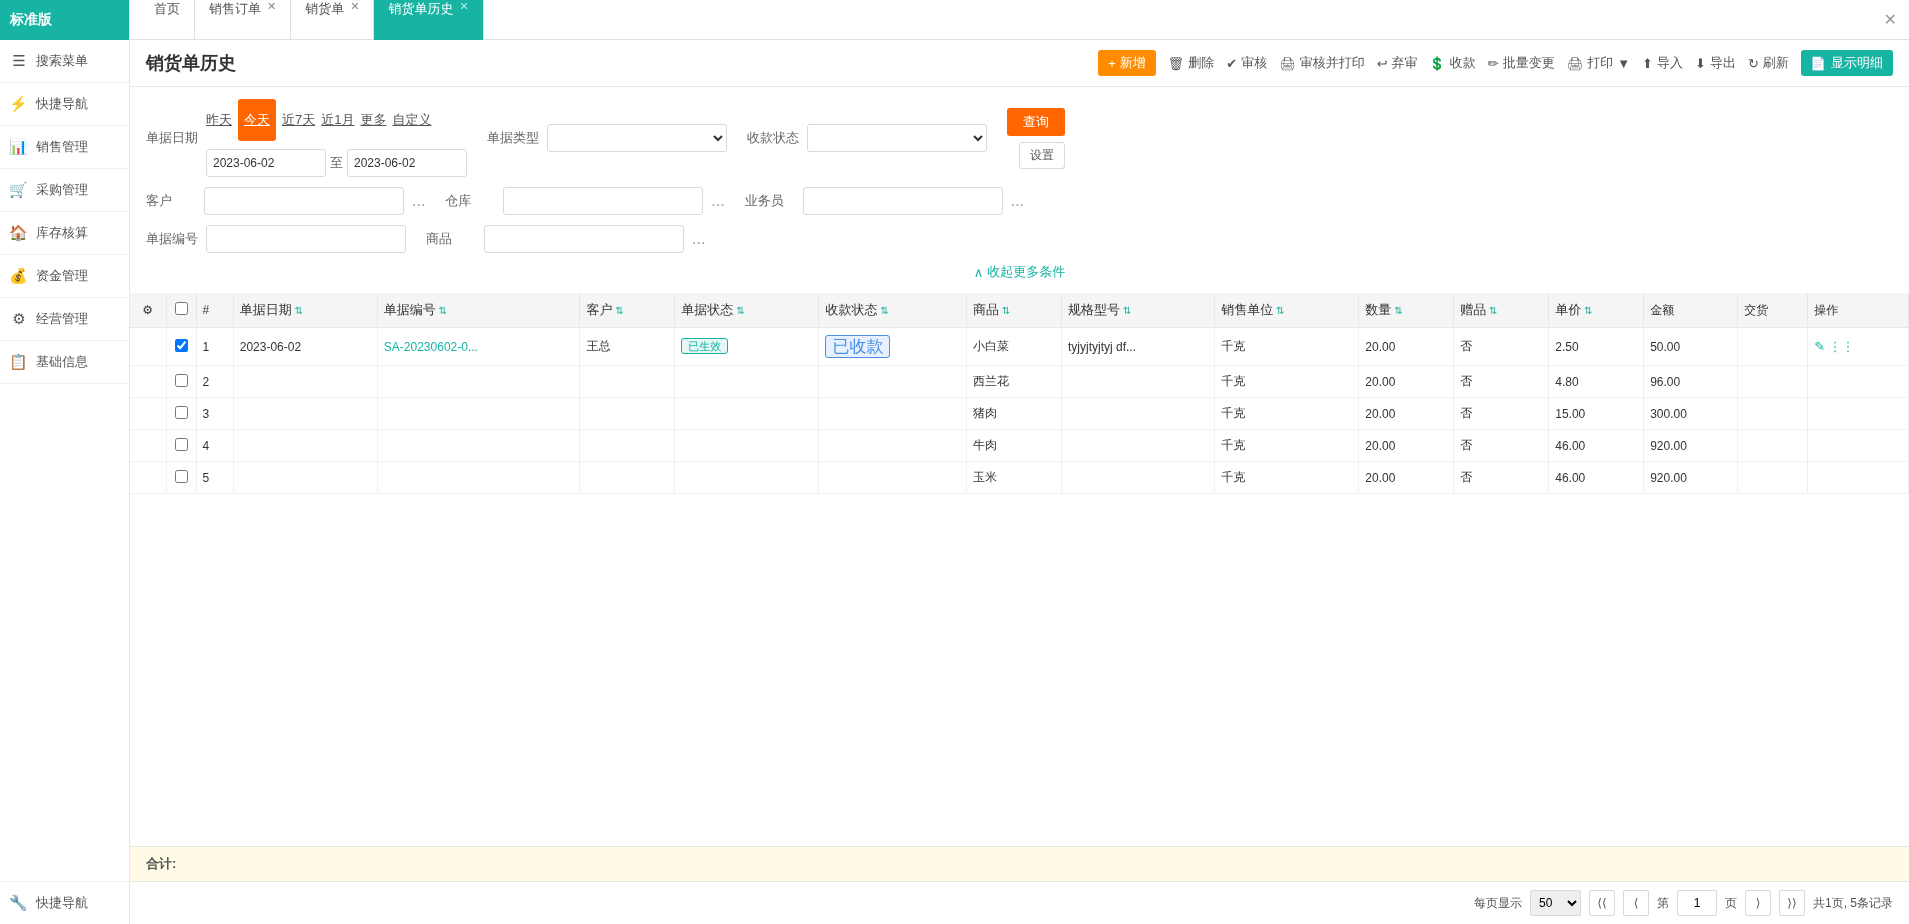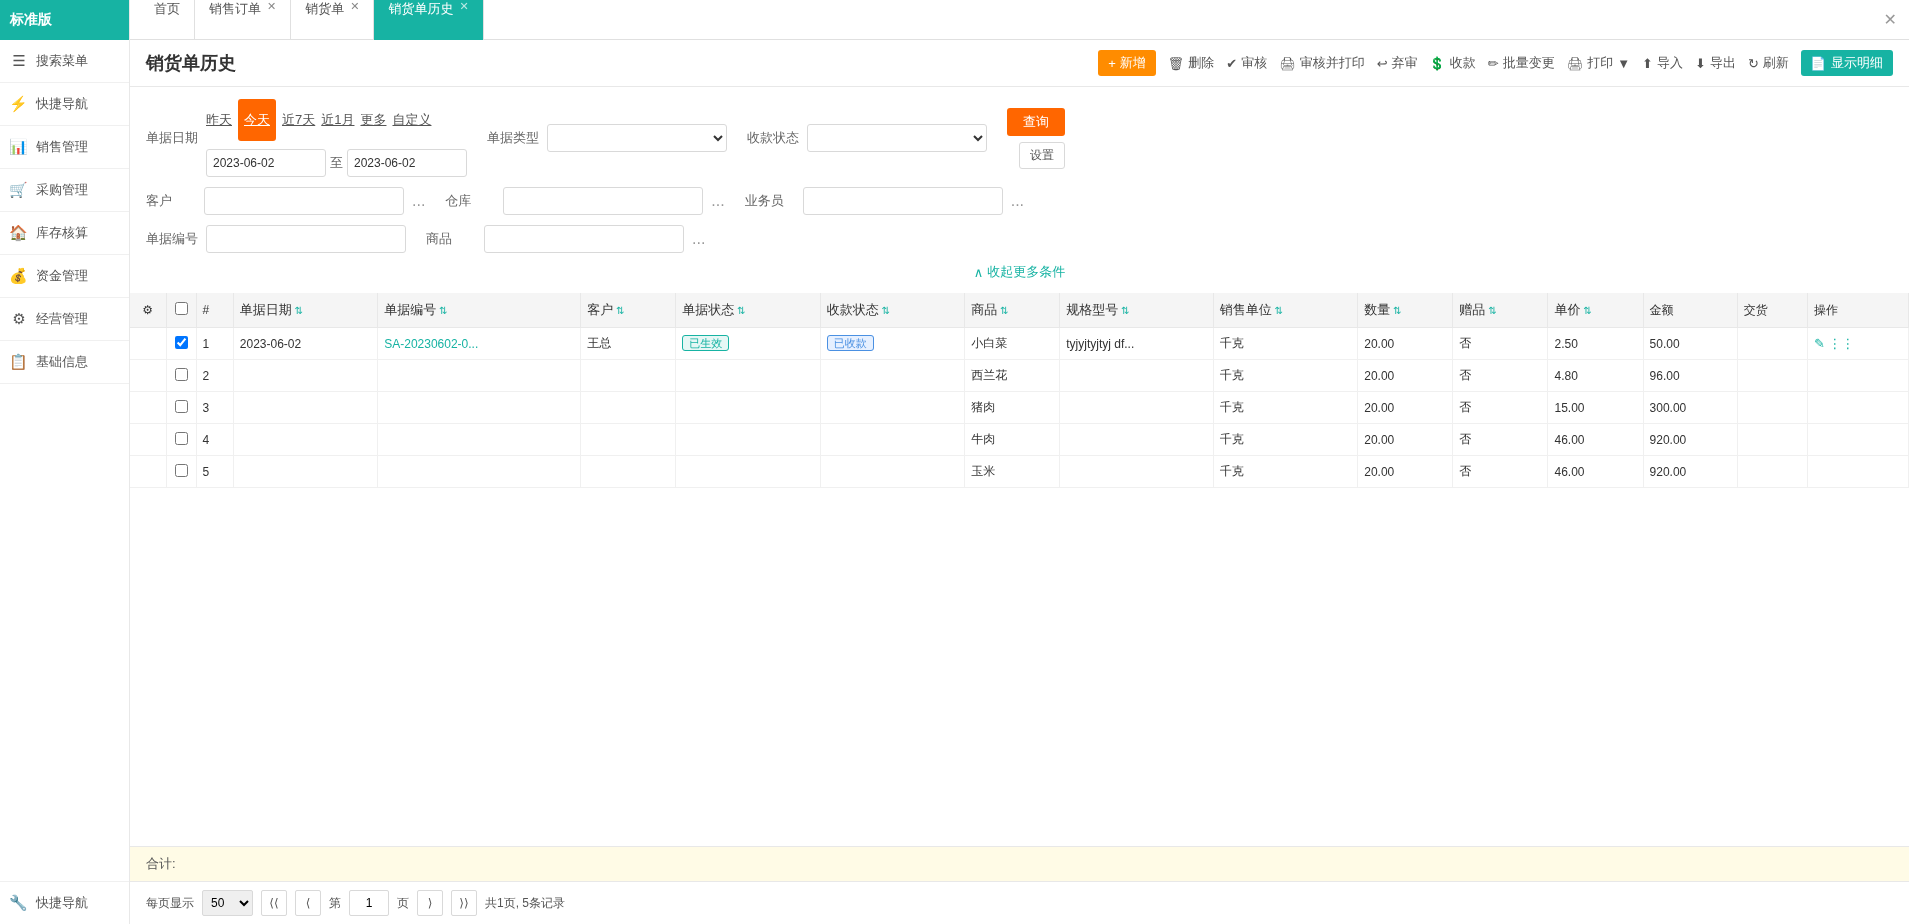--- a/index.html
+++ b/index.html
@@ -45,31 +45,31 @@
     .setting-btn { border: 1px solid #d9d9d9; background: white; padding: 4px 10px; border-radius: 3px; cursor: pointer; font-size: 12px; color: #555; }
 
     
     .table-area { flex: 1; overflow: auto; background: #fff; margin: 0; }
     table { width: 100%; border-collapse: collapse; }
     thead tr { background: #f5f5f5; }
     th { padding: 8px 6px; text-align: left; font-weight: normal; color: #333; border-bottom: 1px solid #e8e8e8; border-right: 1px solid #e8e8e8; font-size: 12px; white-space: nowrap; }
     th .sort-icon { color: #17b3a3; font-size: 10px; }
     td { padding: 7px 6px; border-bottom: 1px solid #f0f0f0; border-right: 1px solid #f0f0f0; font-size: 12px; color: #333; }
     .tag-green { background: #e6f7f5; color: #17b3a3; border: 1px solid #17b3a3; border-radius: 3px; padding: 1px 6px; font-size: 11px; }
-    .tag-blue { background: #e6f0ff; color: #4a90e2; border: 1px solid #4a90e2; border-radius: 3px; padding: 1px 6px; font-size: 11px; }
+    .tag-blue { background: #e6f0ff; color: #4a90e2; border: 1px solid #4a90e2; border-radius: 3px; padding: 1px 6px; font-size: 17px; }
     .op-btn { color: #17b3a3; cursor: pointer; font-size: 13px; }
 
     
-    .total-row { background: #fffbe6; border-top: 1px solid #e8e8e8; display: flex; align-items: center; padding: 8px 0; }
+    .total-row { background: #fffbe6; border-top: 1px solid #e8e8e8; display: flex; align-items: center; padding: 8px 0; font-weight: bold; }
     .total-label { padding: 0 16px; font-size: 13px; color: #555; }
     .total-cells { display: flex; flex: 1; }
     .total-cell { padding: 0 6px; font-size: 13px; color: #333; }
 
     
-    .pagination { background: #fff; border-top: 1px solid #e8e8e8; padding: 8px 16px; display: flex; align-items: center; justify-content: flex-start; gap: 8px; }
+    .pagination { background: #fff; border-top: 1px solid #e8e8e8; padding: 8px 16px; display: flex; align-items: center; justify-content: flex-end; gap: 8px; }
     .page-info { color: #555; font-size: 12px; }
     .page-btn { border: 1px solid #d9d9d9; background: white; width: 26px; height: 26px; cursor: pointer; display: flex; align-items: center; justify-content: center; font-size: 12px; color: #555; border-radius: 2px; }
     .page-input { border: 1px solid #d9d9d9; width: 40px; height: 26px; text-align: center; font-size: 12px; border-radius: 2px; }
     .per-page-select { border: 1px solid #d9d9d9; height: 26px; font-size: 12px; border-radius: 2px; padding: 0 4px; }
 
     
     .th-settings { width: 36px; text-align: center; }
     .checkbox-th { width: 30px; text-align: center; }
     input[type=checkbox] { cursor: pointer; }
 

